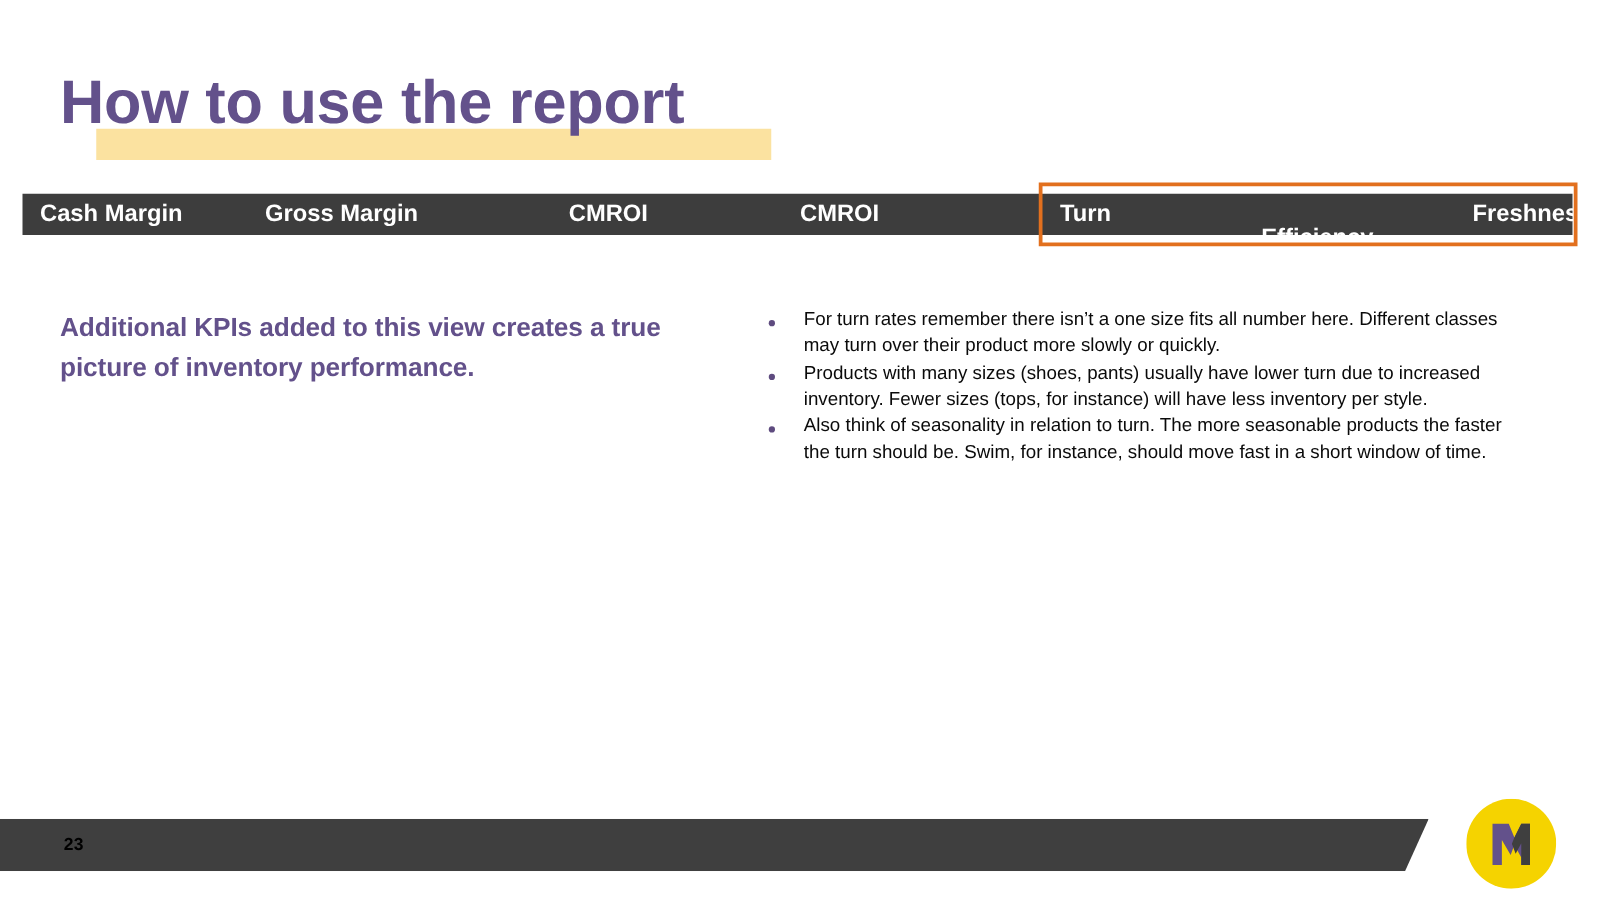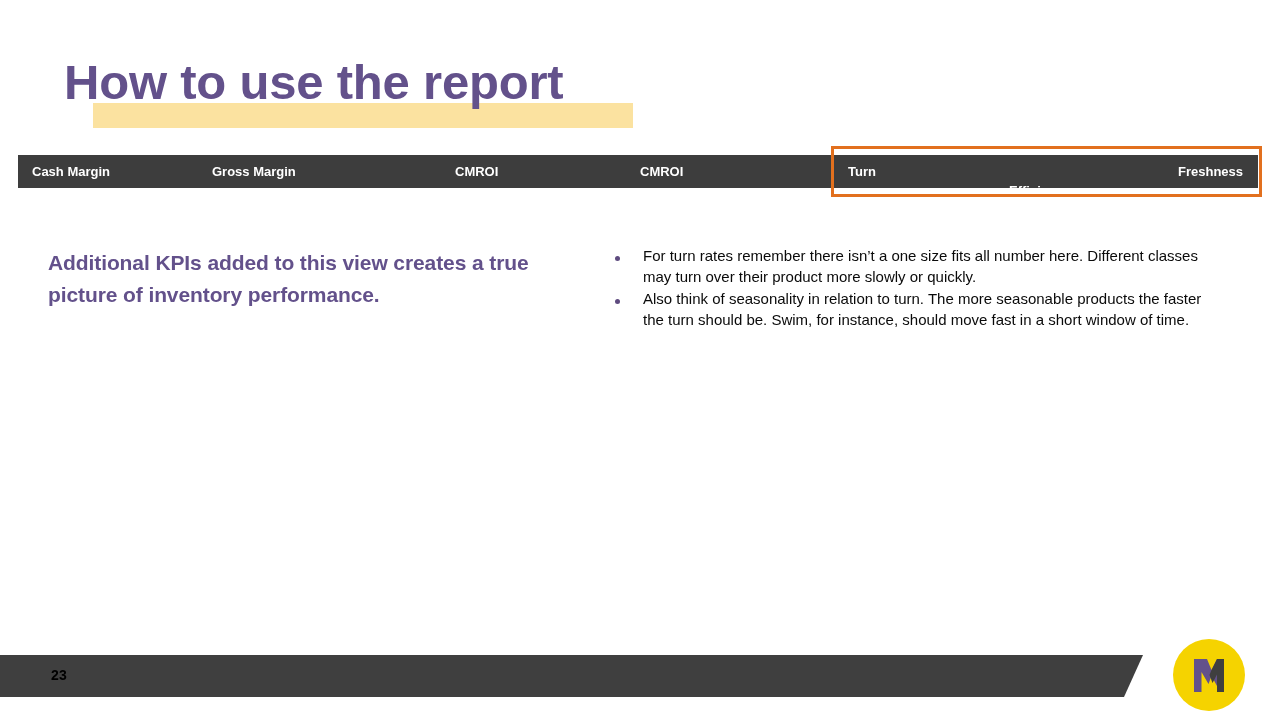--- a/index.html
+++ b/index.html
@@ -12,21 +12,21 @@
     height: 720px;
     position: relative;
     overflow: hidden;
     font-family: "Liberation Sans", sans-serif;
     -webkit-font-smoothing: antialiased;
   }
 
   
   #slide-title-wrap {
     position: absolute;
-    left: 16px;
+    left: 0;
     top: 55px;
     width: 1099px;
     height: 85px;
   }
   #title-highlight {
     position: absolute;
     left: 77px;
     top: 48px;
     width: 540px;
     height: 25px;
@@ -52,21 +52,21 @@
     width: 1240px;
     height: 33px;
     background: #3d3d3d;
   }
   .kpi-tab {
     position: absolute;
     top: 0;
     height: 33px;
     line-height: 33px;
     color: #ffffff;
-    font-size: 13px;
+    font-size: 19px;
     font-weight: bold;
     white-space: nowrap;
   }
   #kpi-highlight-box {
     position: absolute;
     left: 831px;
     top: 146px;
     width: 431px;
     height: 51px;
     border: 3px solid #e2701e;
@@ -173,20 +173,21 @@
   </div>
 <div id="kpi-highlight-box"></div>
 
 <div id="left-col">
   <div id="left-statement">Additional KPIs added to this view creates a true picture of inventory performance.</div>
 </div>
 
 <div id="right-col">
   <ul id="bullet-list">
       <li><span class="bullet-dot"></span><span>For turn rates remember there isn’t a one size fits all number here. Different classes may turn over their product more slowly or quickly.</span></li>
+      <li><span class="bullet-dot"></span><span>Products with many sizes (shoes, pants) usually have lower turn due to increased inventory. Fewer sizes (tops, for instance) will have less inventory per style.</span></li>
       <li><span class="bullet-dot"></span><span>Also think of seasonality in relation to turn. The more seasonable products the faster the turn should be. Swim, for instance, should move fast in a short window of time.</span></li>
     </ul>
 </div>
 
 <div id="footer-bar"></div>
 <div id="page-number">23</div>
 
 <div id="brand-logo">
   <svg width="72" height="72" viewBox="0 0 72 72">
     <circle cx="36" cy="36" r="36" fill="#f5d300"></circle>

